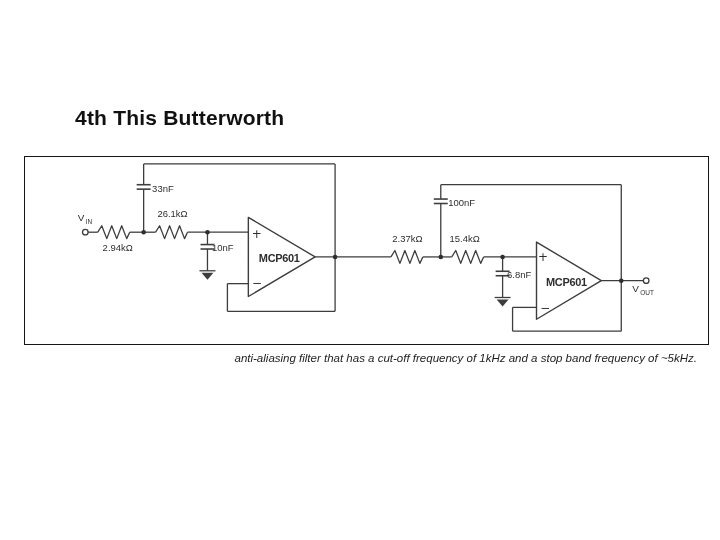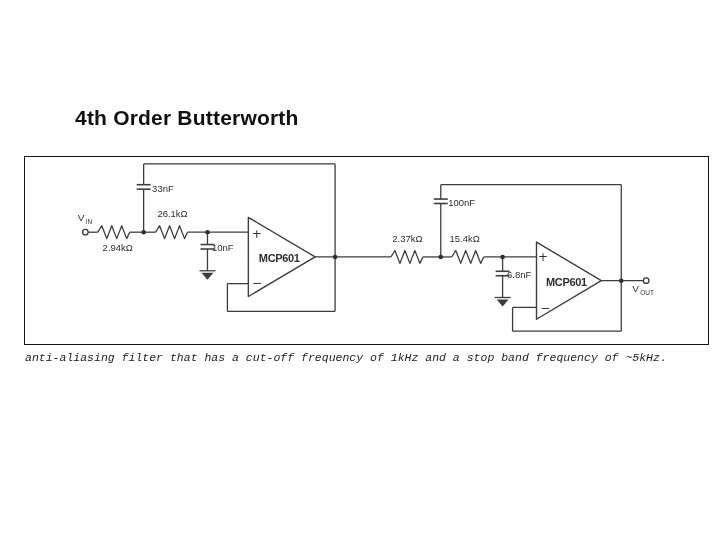--- a/index.html
+++ b/index.html
@@ -53,28 +53,28 @@
     left: 25px; top: 351px;
     width: 672px;
     font-family: "Liberation Sans", sans-serif;
     font-style: italic;
     font-size: 11.5px;
     line-height: 14px;
     color: #222222;
   }
   .cap-line1 { text-align: justify; text-align-last: justify; }
   .cap-label { font-weight: bold; }
-  .cap-line2 { text-align: left; font-family: Liberation Mono, monospace; }
+  .cap-line2 { text-align: right; }
 </style>
 </head>
 <body>
 
 <div class="slide">
 
-  <h1 class="title">4th Order Butterworth</h1>
+  <h1 class="title">4th This Butterworth</h1>
 
   <figure class="figure-box">
     <svg viewBox="24 156 685 189" preserveAspectRatio="none" xmlns="http://www.w3.org/2000/svg">
 
       <g>
 
         <circle class="term" cx="84.5" cy="232" r="2.8"></circle>
         <text class="port" x="77" y="221">V</text>
         <text class="port-sub" x="85" y="223.5">IN</text>
 

